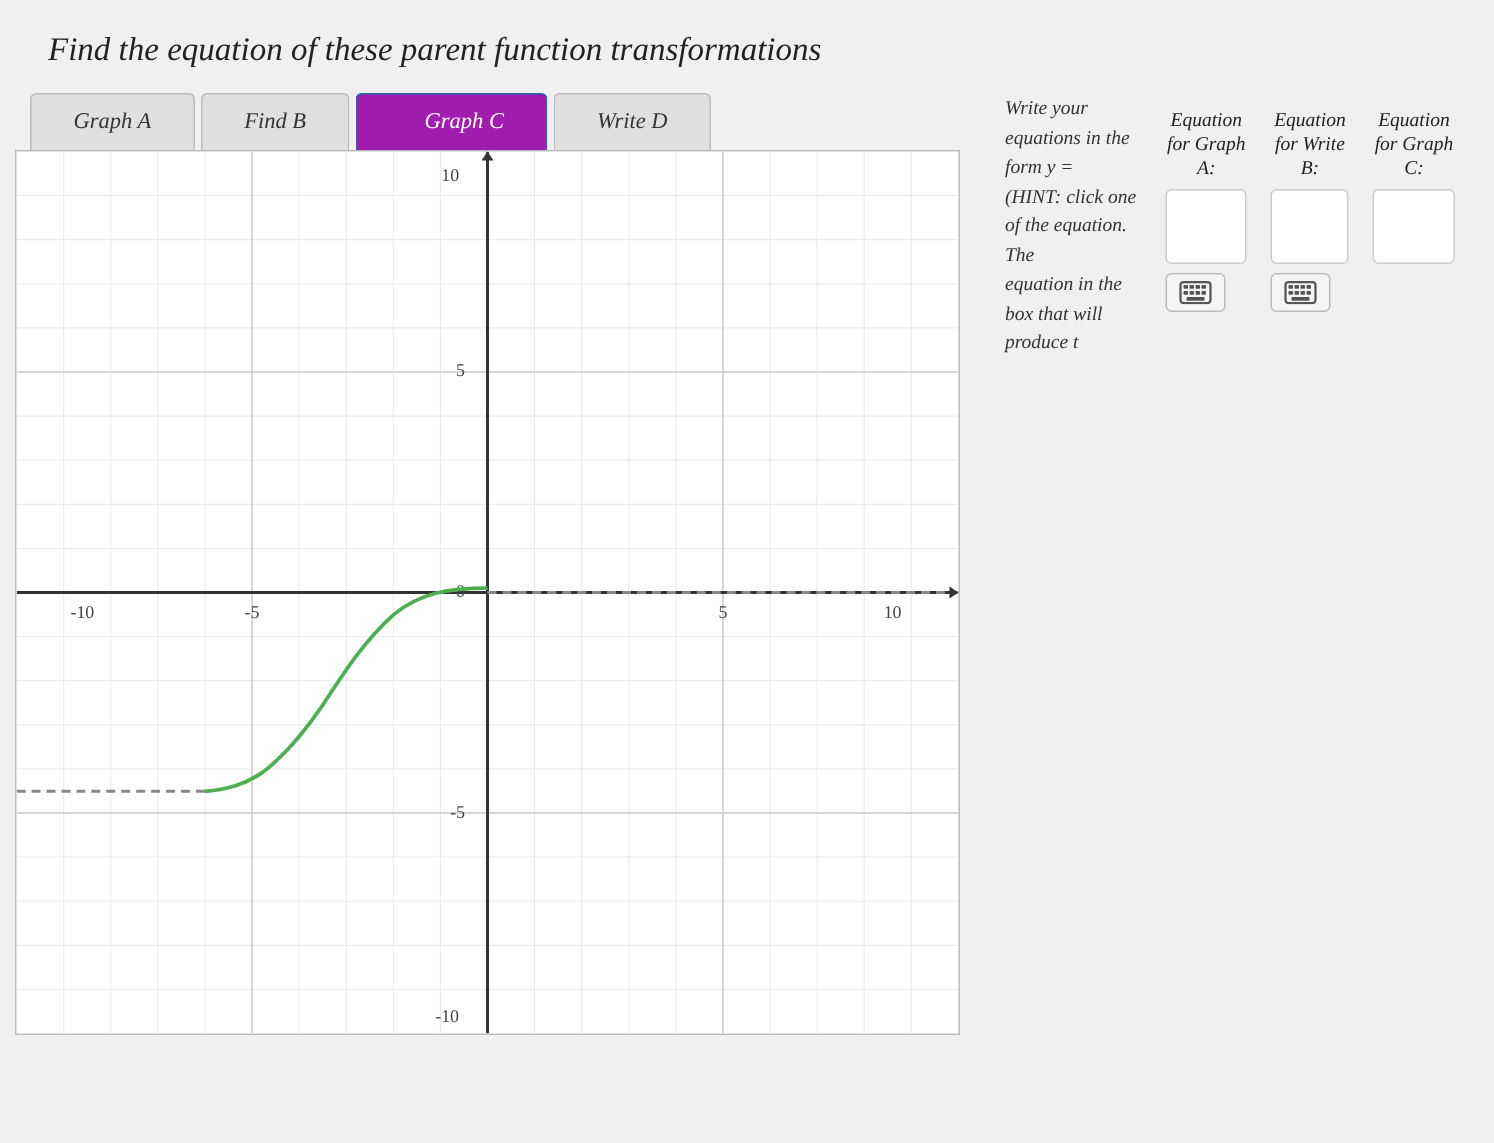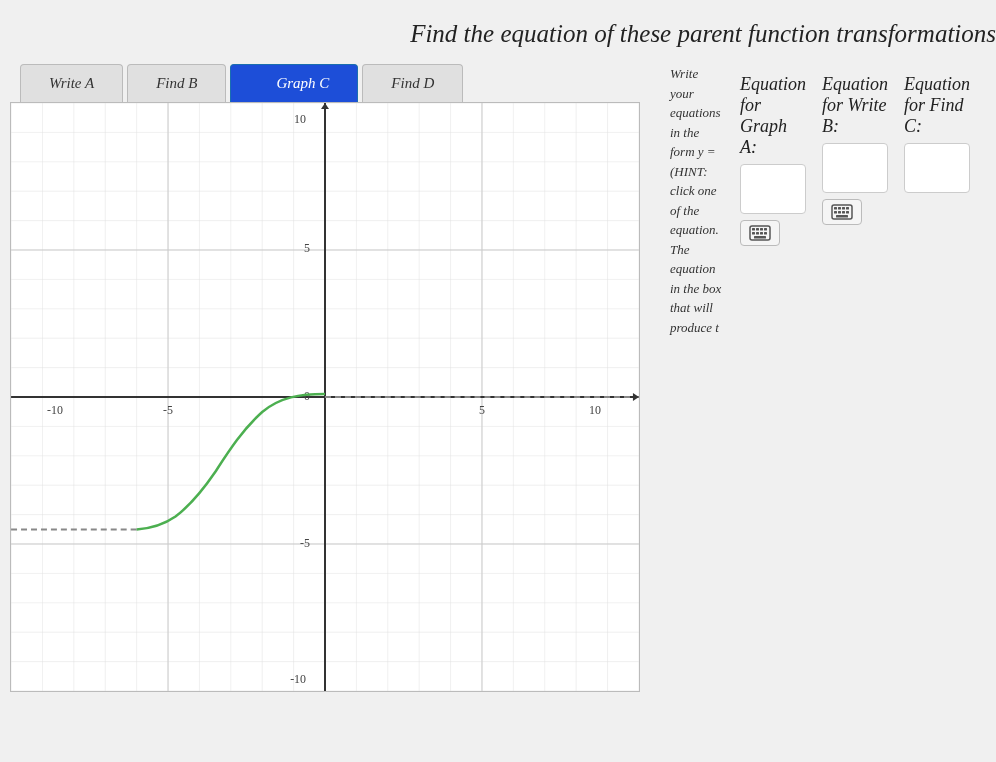--- a/index.html
+++ b/index.html
@@ -16,27 +16,27 @@
       width: 996px;
       height: 762px;
       background: #f0f0f0;
       display: flex;
       flex-direction: column;
       align-items: center;
       padding: 20px 0 0 0;
     }
 
     .title {
-      font-size: 25px;
+      font-size: 22px;
       font-style: italic;
       color: #222;
       margin-bottom: 16px;
-      text-align: right;
+      text-align: left;
       width: 100%;
-      padding-left: 60px;
+      padding-left: 32px;
     }
 
     .main-content {
       display: flex;
       flex-direction: row;
       width: 100%;
       flex: 1;
       padding: 0 0 0 10px;
     }
 
@@ -61,21 +61,21 @@
       border: 1px solid #bbb;
       border-bottom: none;
       cursor: pointer;
       font-size: 15px;
       color: #333;
       font-style: italic;
       border-radius: 4px 4px 0 0;
     }
 
     .tab.active {
-      background: #1d4ed8;
+      background: #a21caf;
       color: #fff;
       border-color: #1a6faf;
       padding-left: 45px;
     }
 
     .graph-area {
       background: #fff;
       border: 1px solid #bbb;
       width: 630px;
       height: 590px;
@@ -94,25 +94,26 @@
     .hint-text {
       font-size: 13px;
       color: #333;
       font-style: italic;
       line-height: 1.5;
       margin-bottom: 20px;
       margin-top: 0;
     }
 
     .equation-label {
-      font-size: 18px;
+      font-size: 13px;
       color: #222;
       font-style: italic;
       margin-bottom: 6px;
       margin-top: 10px;
+      text-align: center;
     }
 
     .equation-box {
       background: #fff;
       border: 1px solid #ccc;
       border-radius: 4px;
       width: 100%;
       min-height: 50px;
       padding: 6px;
       margin-bottom: 4px;
@@ -148,24 +149,24 @@
   </style>
 </head>
 <body>
 
 <div class="page-container">
   <div class="title">Find the equation of these parent function transformations</div>
 
   <div class="main-content">
     <div class="left-panel">
       <div class="tab-bar">
-        <div class="tab">Write A</div>
+        <div class="tab">Graph A</div>
         <div class="tab">Find B</div>
         <div class="tab active">Graph C</div>
-        <div class="tab">Find D</div>
+        <div class="tab">Write D</div>
       </div>
 
       <div class="graph-area">
         <svg class="graph-svg" viewBox="0 0 630 590" xmlns="http://www.w3.org/2000/svg">
 
           <rect width="630" height="590" fill="white"></rect>
 
           <g stroke="#e0e0e0" stroke-width="0.5">
 
             <line x1="0" y1="0" x2="0" y2="590"></line>
@@ -289,18 +290,18 @@
             <rect x="3" y="7" width="3" height="2.5" rx="0.5" fill="#555"></rect>
             <rect x="7" y="7" width="3" height="2.5" rx="0.5" fill="#555"></rect>
             <rect x="11" y="7" width="3" height="2.5" rx="0.5" fill="#555"></rect>
             <rect x="15" y="7" width="3" height="2.5" rx="0.5" fill="#555"></rect>
             <rect x="5" y="11" width="12" height="2.5" rx="0.5" fill="#555"></rect>
           </svg>
         </div>
       </div>
 
       <div>
-        <div class="equation-label">Equation for Find C:</div>
+        <div class="equation-label">Equation for Graph C:</div>
         <div class="equation-box"></div>
       </div>
     </div>
   </div>
 </div>
 
 </body></html>

